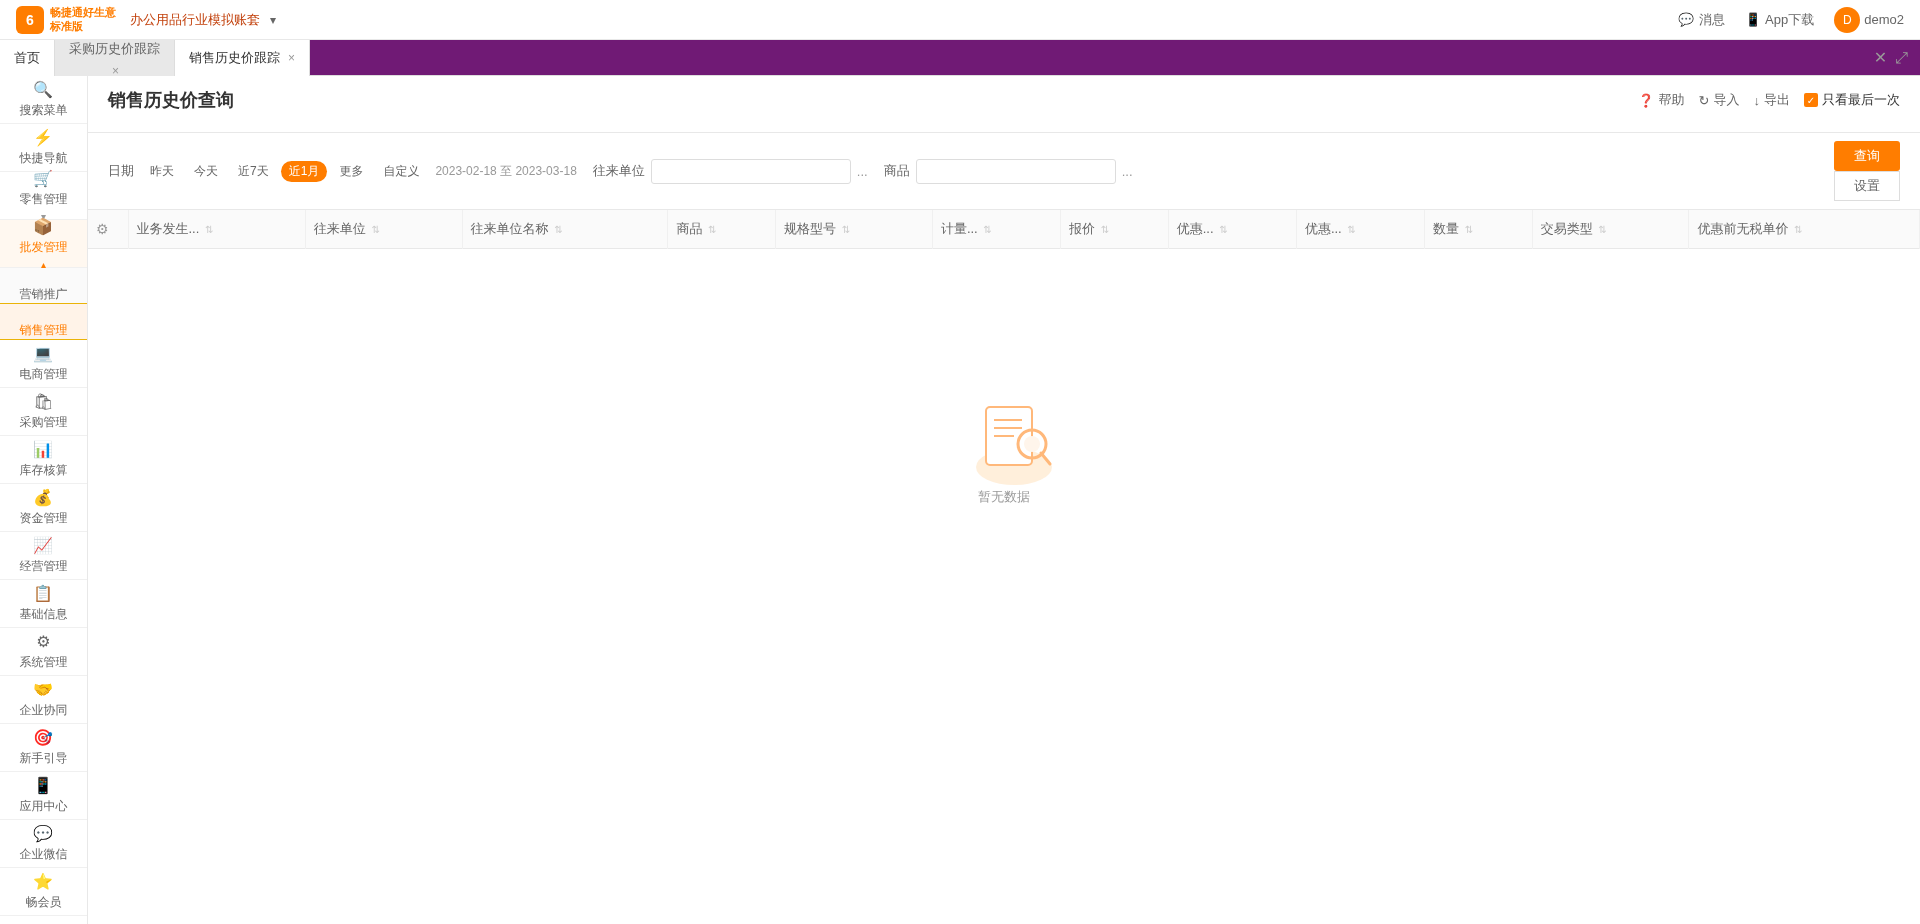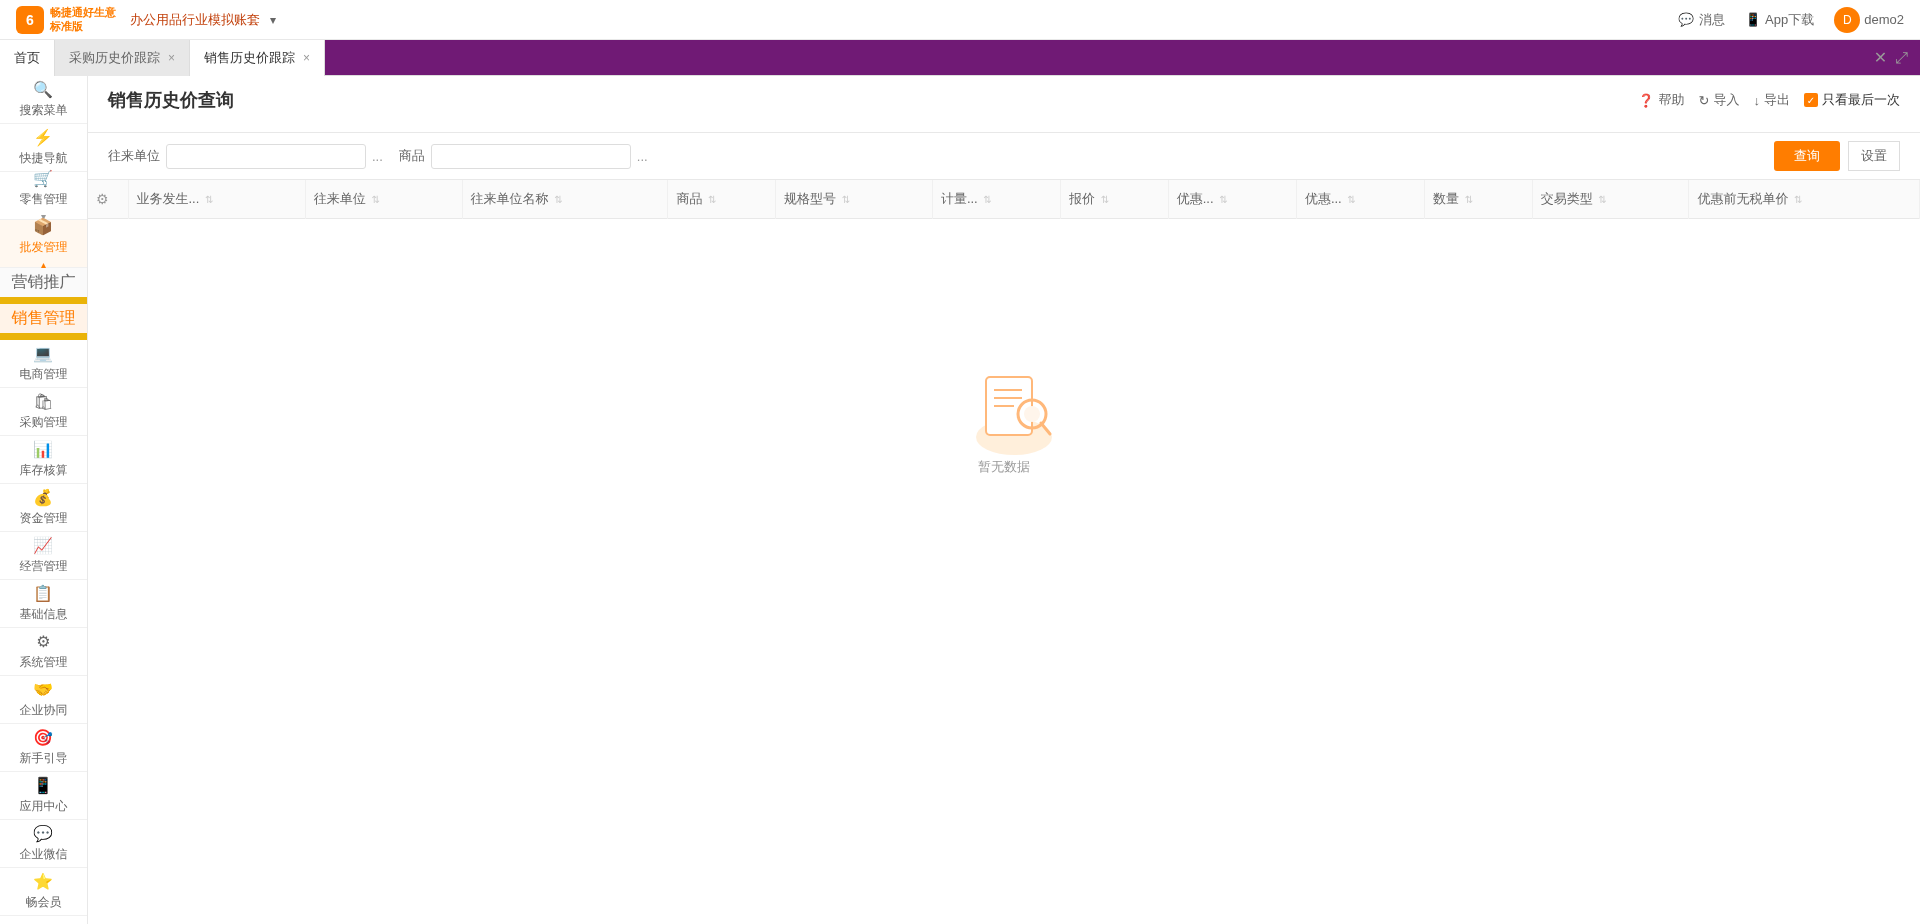--- a/index.html
+++ b/index.html
@@ -14,34 +14,34 @@
     .topbar-title { font-size: 13px; color: #c2410c; margin-left: 4px; }
     .topbar-dropdown { font-size: 12px; color: #666; cursor: pointer; }
     .topbar-right { display: flex; align-items: center; gap: 20px; }
     .topbar-right-item { display: flex; align-items: center; gap: 4px; color: #666; font-size: 13px; cursor: pointer; }
     .avatar { width: 26px; height: 26px; border-radius: 50%; background: #ff7d00; display: flex; align-items: center; justify-content: center; color: #fff; font-size: 12px; }
 
     
     .tabsbar { height: 36px; background: #701a75; display: flex; align-items: center; padding: 0; flex-shrink: 0; border-bottom: 1px solid #ddd; }
     .tab { height: 36px; display: flex; align-items: center; padding: 0 14px; font-size: 13px; cursor: pointer; border-right: 1px solid #ddd; gap: 6px; }
     .tab.home { background: #fff; color: #333; }
-    .tab.normal { background: #e8e8e8; color: #666; }
+    .tab.normal { background: #e8e8e8; color: #666; flex-direction: column; }
     .tab.active { background: #fff; color: #333; }
     .tab-close { font-size: 12px; color: #999; cursor: pointer; margin-left: 2px; }
     .tab-actions { margin-left: auto; display: flex; align-items: center; gap: 8px; padding-right: 12px; }
     .tab-action-btn { font-size: 16px; color: #999; cursor: pointer; }
 
     
     .main-layout { display: flex; flex: 1; overflow: hidden; }
 
     
     .sidebar { width: 88px; background: #fff; border-right: 1px solid #e8e8e8; display: flex; flex-direction: column; flex-shrink: 0; overflow-y: auto; }
     .sidebar-item { height: 48px; display: flex; flex-direction: column; align-items: center; justify-content: center; cursor: pointer; font-size: 12px; color: #666; gap: 3px; border-bottom: 1px solid #f0f0f0; }
     .sidebar-item .icon { font-size: 16px; }
-    .sidebar-sub-item { height: 36px; display: flex; align-items: center; justify-content: center; cursor: pointer; font-size: 16px; color: #666; border-bottom: 7px solid #eab308; background: #fafafa; }
+    .sidebar-sub-item { height: 36px; display: flex; align-items: flex-end; justify-content: center; cursor: pointer; font-size: 12px; color: #666; border-bottom: 1px solid #eab308; background: #fafafa; }
     .sidebar-sub-item.active { color: #ff7d00; background: #fff3e8; }
 
     
     .content { flex: 1; display: flex; flex-direction: column; overflow: hidden; background: #be185d; }
 
     
     .page-header { background: #fff; padding: 12px 20px 10px; border-bottom: 1px solid #e8e8e8; flex-shrink: 0; }
     .page-header-top { display: flex; align-items: center; justify-content: space-between; margin-bottom: 10px; }
     .page-title { font-size: 18px; font-weight: bold; color: #333; }
     .page-header-actions { display: flex; align-items: center; gap: 14px; }
@@ -224,34 +224,46 @@
           </div>
           <label class="checkbox-label">
             <div class="checkbox-checked"></div>
             <span>只看最后一次</span>
           </label>
         </div>
       </div>
     </div>
 
     <div class="filter-bar">
+      <div class="filter-group">
+        <span class="filter-label">日期</span>
+        <div class="date-btns">
+          <button class="date-btn">昨天</button>
+          <button class="date-btn">今天</button>
+          <button class="date-btn">近7天</button>
+          <button class="date-btn active">近1月</button>
+          <button class="date-btn">更多</button>
+          <button class="date-btn">自定义</button>
+        </div>
+        <span class="date-range">2023-02-18 至 2023-03-18</span>
+      </div>
 
       <div class="filter-input-group">
         <span class="filter-label">往来单位</span>
         <input class="filter-input" type="text" value="" style="">
         <span class="filter-dots">...</span>
       </div>
 
       <div class="filter-input-group">
         <span class="filter-label">商品</span>
         <input class="filter-input" type="text" value="" style="">
         <span class="filter-dots">...</span>
       </div>
 
-      <div style="display:flex; flex-direction:row; gap:8px; margin-left: auto;">
+      <div style="display:flex; flex-direction:column; gap:0; margin-left: auto;">
         <button class="query-btn">查询</button>
         <button class="settings-btn">设置</button>
       </div>
     </div>
 
     <div class="table-area">
       <table class="data-table">
         <thead>
           <tr>
             <th class="th-settings">

